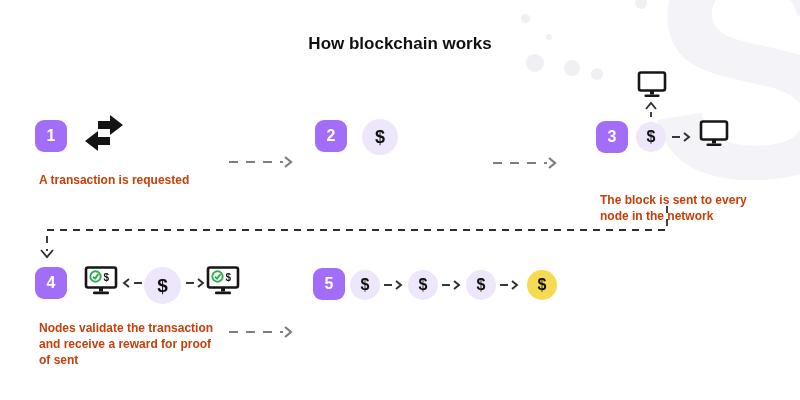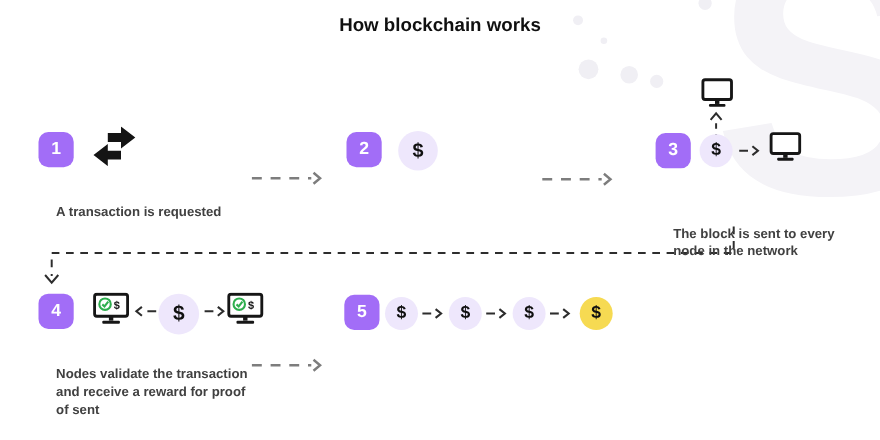--- a/index.html
+++ b/index.html
@@ -16,38 +16,38 @@
   }
   .dot{position:absolute;border-radius:50%;background:#f0eff4;}
   .dot.d1{left:521px;top:14px;width:9px;height:9px;}
   .dot.d2{left:546px;top:34px;width:6px;height:6px;}
   .dot.d3{left:526px;top:54px;width:18px;height:18px;}
   .dot.d4{left:564px;top:60px;width:16px;height:16px;}
   .dot.d5{left:591px;top:68px;width:12px;height:12px;}
   .dot.d6{left:635px;top:-3px;width:12px;height:12px;}
   
   .title{
-    position:absolute;left:0;right:0;top:13px;margin:0;text-align:center;
+    position:absolute;left:0;right:0;top:34px;margin:0;text-align:center;
     font-size:17px;font-weight:700;color:#101010;z-index:2;
   }
   
   .abs{position:absolute;z-index:2;}
   .badge{
     position:absolute;z-index:2;width:32px;height:32px;border-radius:9px;
     background:#a26df7;color:#ffffff;font-weight:700;font-size:16px;
     display:flex;align-items:center;justify-content:center;
   }
   .coin{
     position:absolute;z-index:2;border-radius:50%;background:#eee7fc;
     color:#101010;font-weight:700;display:flex;align-items:center;justify-content:center;
   }
   .coin.gold{background:#f6da52;}
   .caption{
-    position:absolute;z-index:2;margin:16px;font-size:12px;font-weight:700;
-    color:#404040;line-height:16px;
+    position:absolute;z-index:2;margin:4px;font-size:12px;font-weight:700;
+    color:#c2410c;line-height:16px;
   }
   svg{display:block;}
 </style>
 </head>
 <body>
 
 <div class="canvas">
 
   <div class="watermark">
     <span class="wm-s">S</span>

